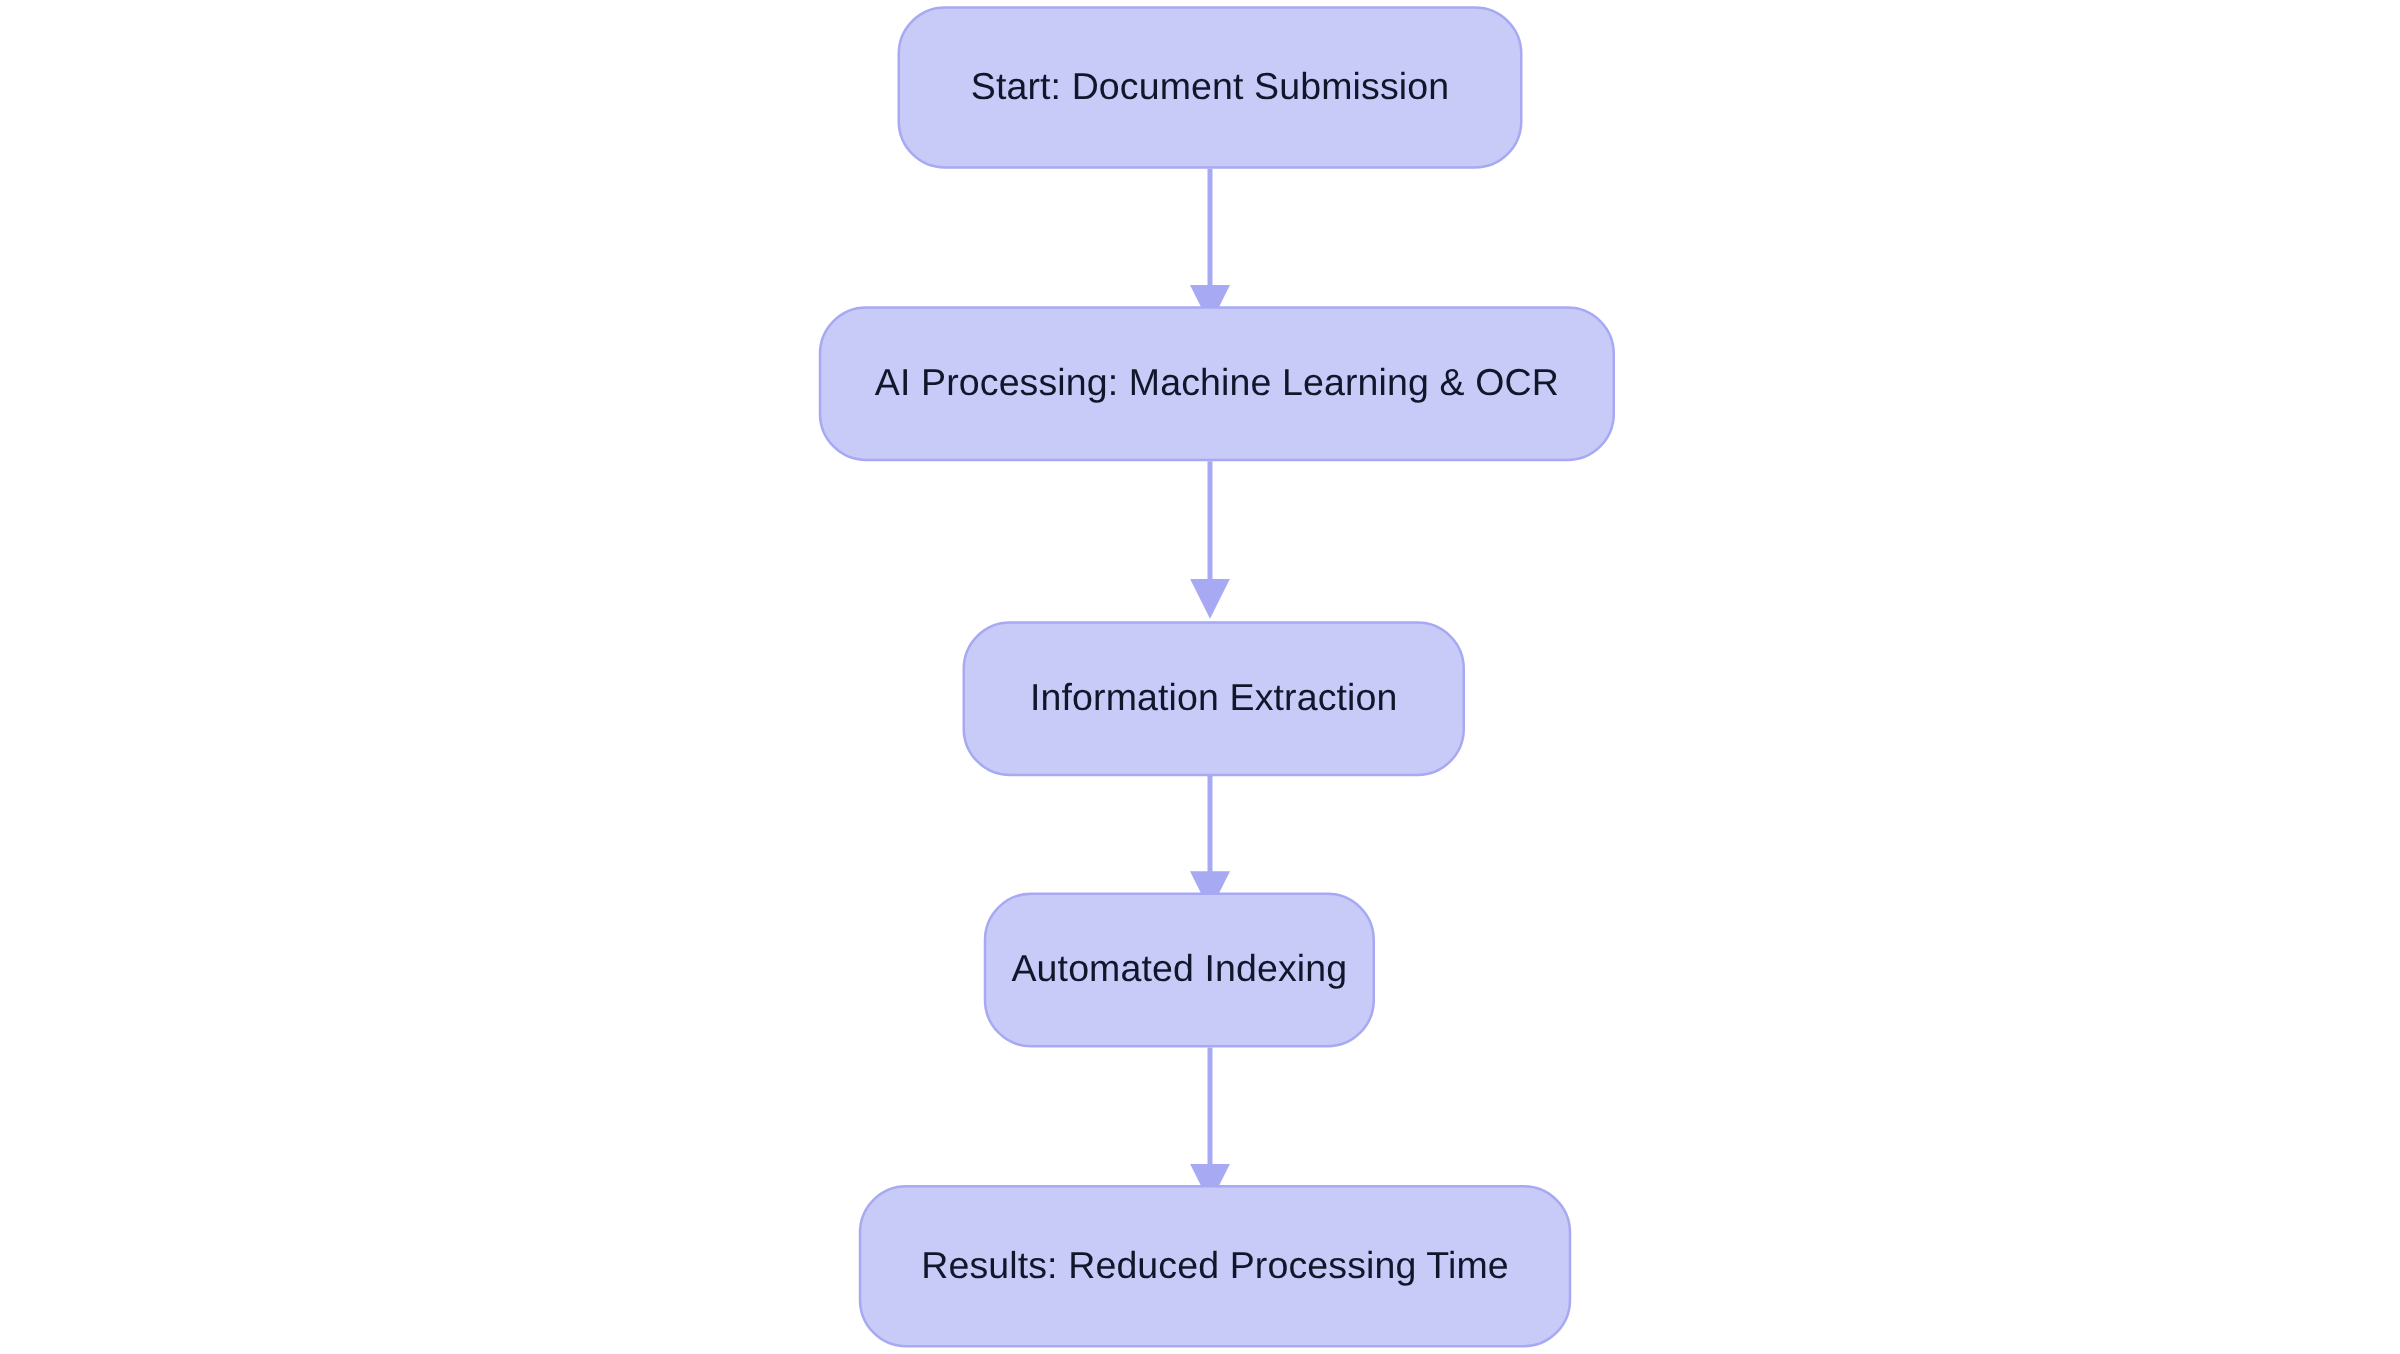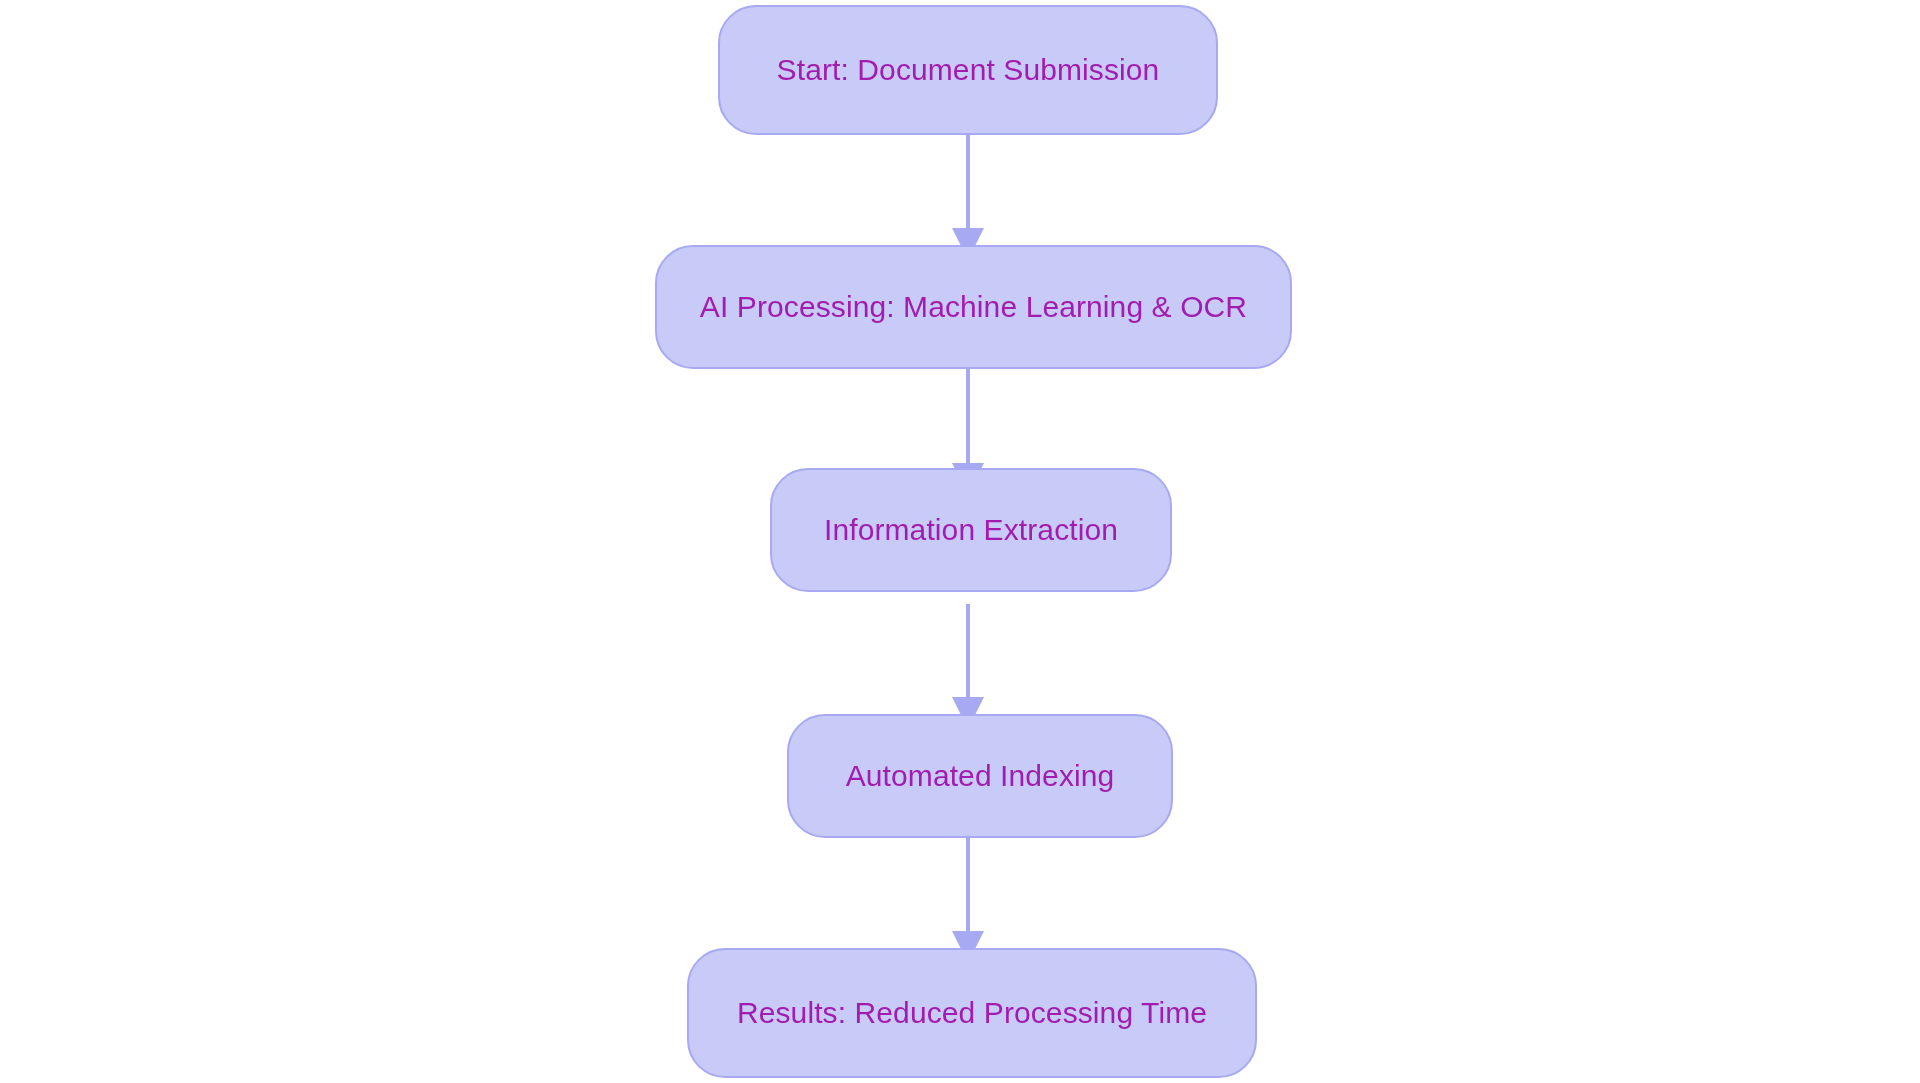--- a/index.html
+++ b/index.html
@@ -43,29 +43,29 @@
     color: #3434cc;
     text-align: center;
     user-select: none;
   }
 
   .node-label {
     font-size: 30px;
     font-weight: 400;
     letter-spacing: 0.1px;
     line-height: 1.15;
-    color: #a21caf;
+    color: #0f172a;
     white-space: nowrap;
   }
 
   
   #node-0 { left: 718px;  top: 5px;   width: 500px; height: 130px; }
   #node-1 { left: 655px;  top: 245px; width: 637px; height: 124px; align-items: center; }
-  #node-2 { left: 770px;  top: 468px; width: 402px; height: 124px; }
-  #node-3 { left: 787px;  top: 714px; width: 386px; height: 124px; }
+  #node-2 { left: 770px;  top: 497px; width: 402px; height: 124px; }
+  #node-3 { left: 787px;  top: 714px; width: 313px; height: 124px; }
   #node-4 { left: 687px;  top: 948px; width: 570px; height: 130px; }
 </style>
 </head>
 <body>
 
 <div id="flowchart-canvas">
 
   <svg class="connector-layer" width="1920" height="1083" viewBox="0 0 1920 1083" xmlns="http://www.w3.org/2000/svg">
     <defs>
       <marker id="arrowhead" markerWidth="9" markerHeight="8" refX="2.0" refY="4" orient="auto" markerUnits="strokeWidth">

